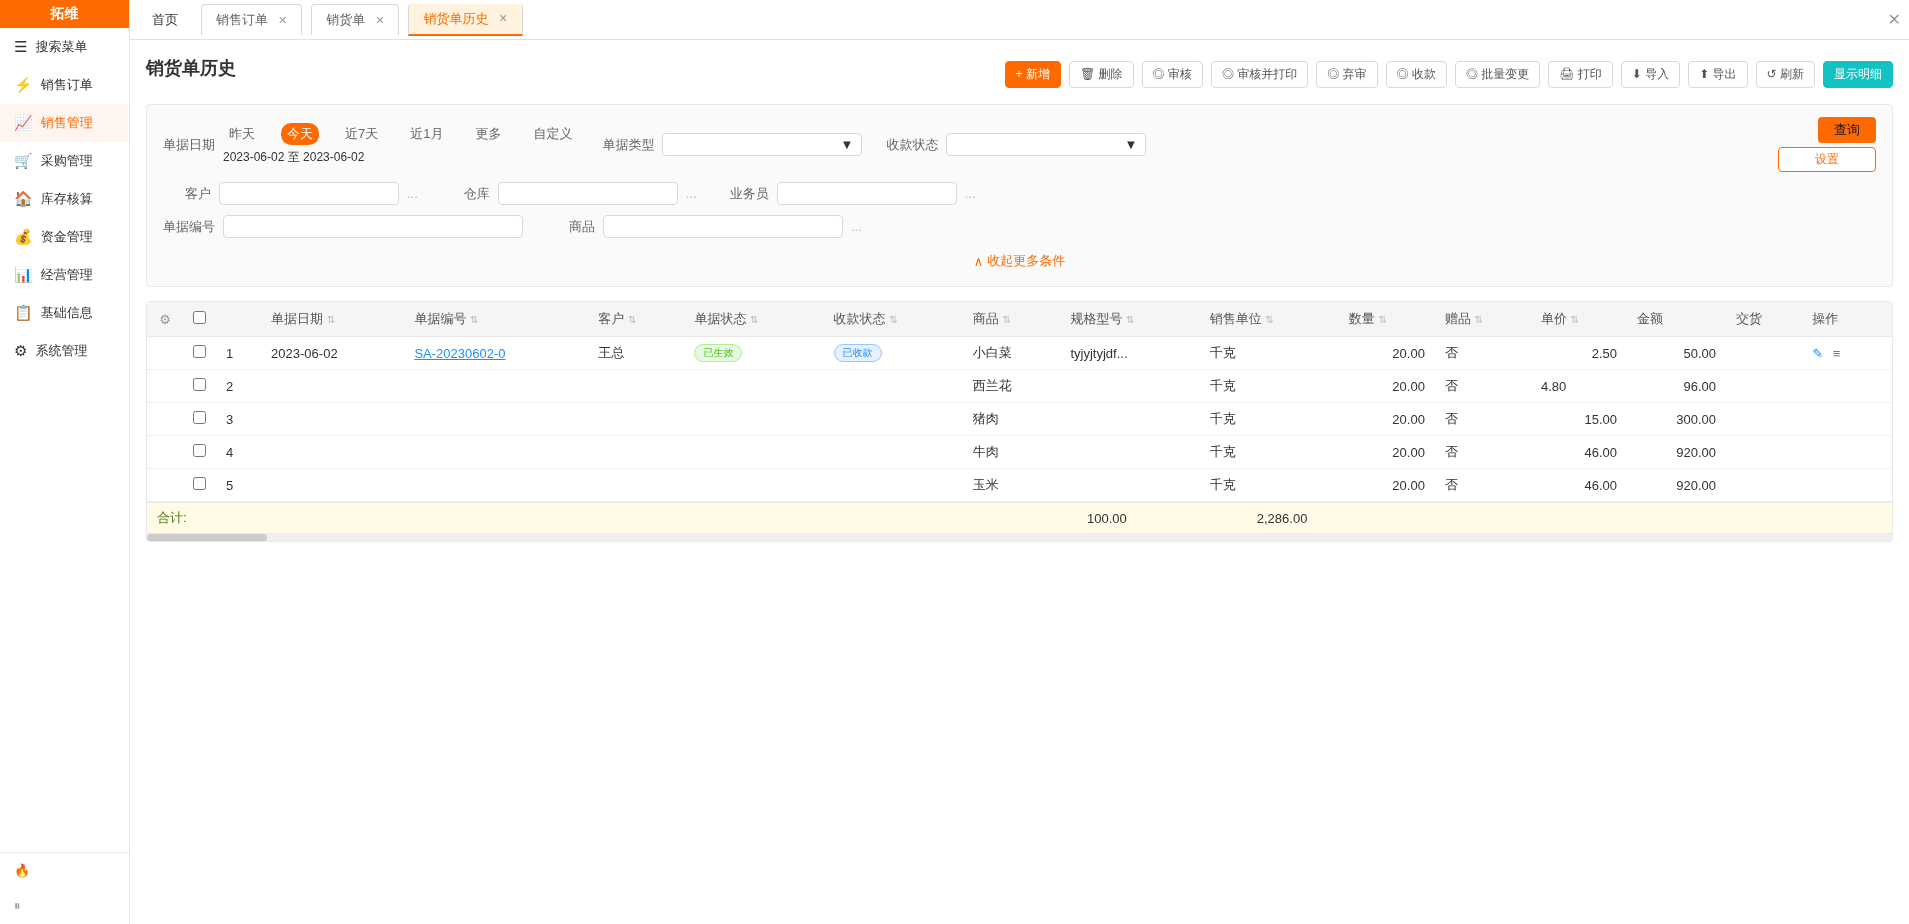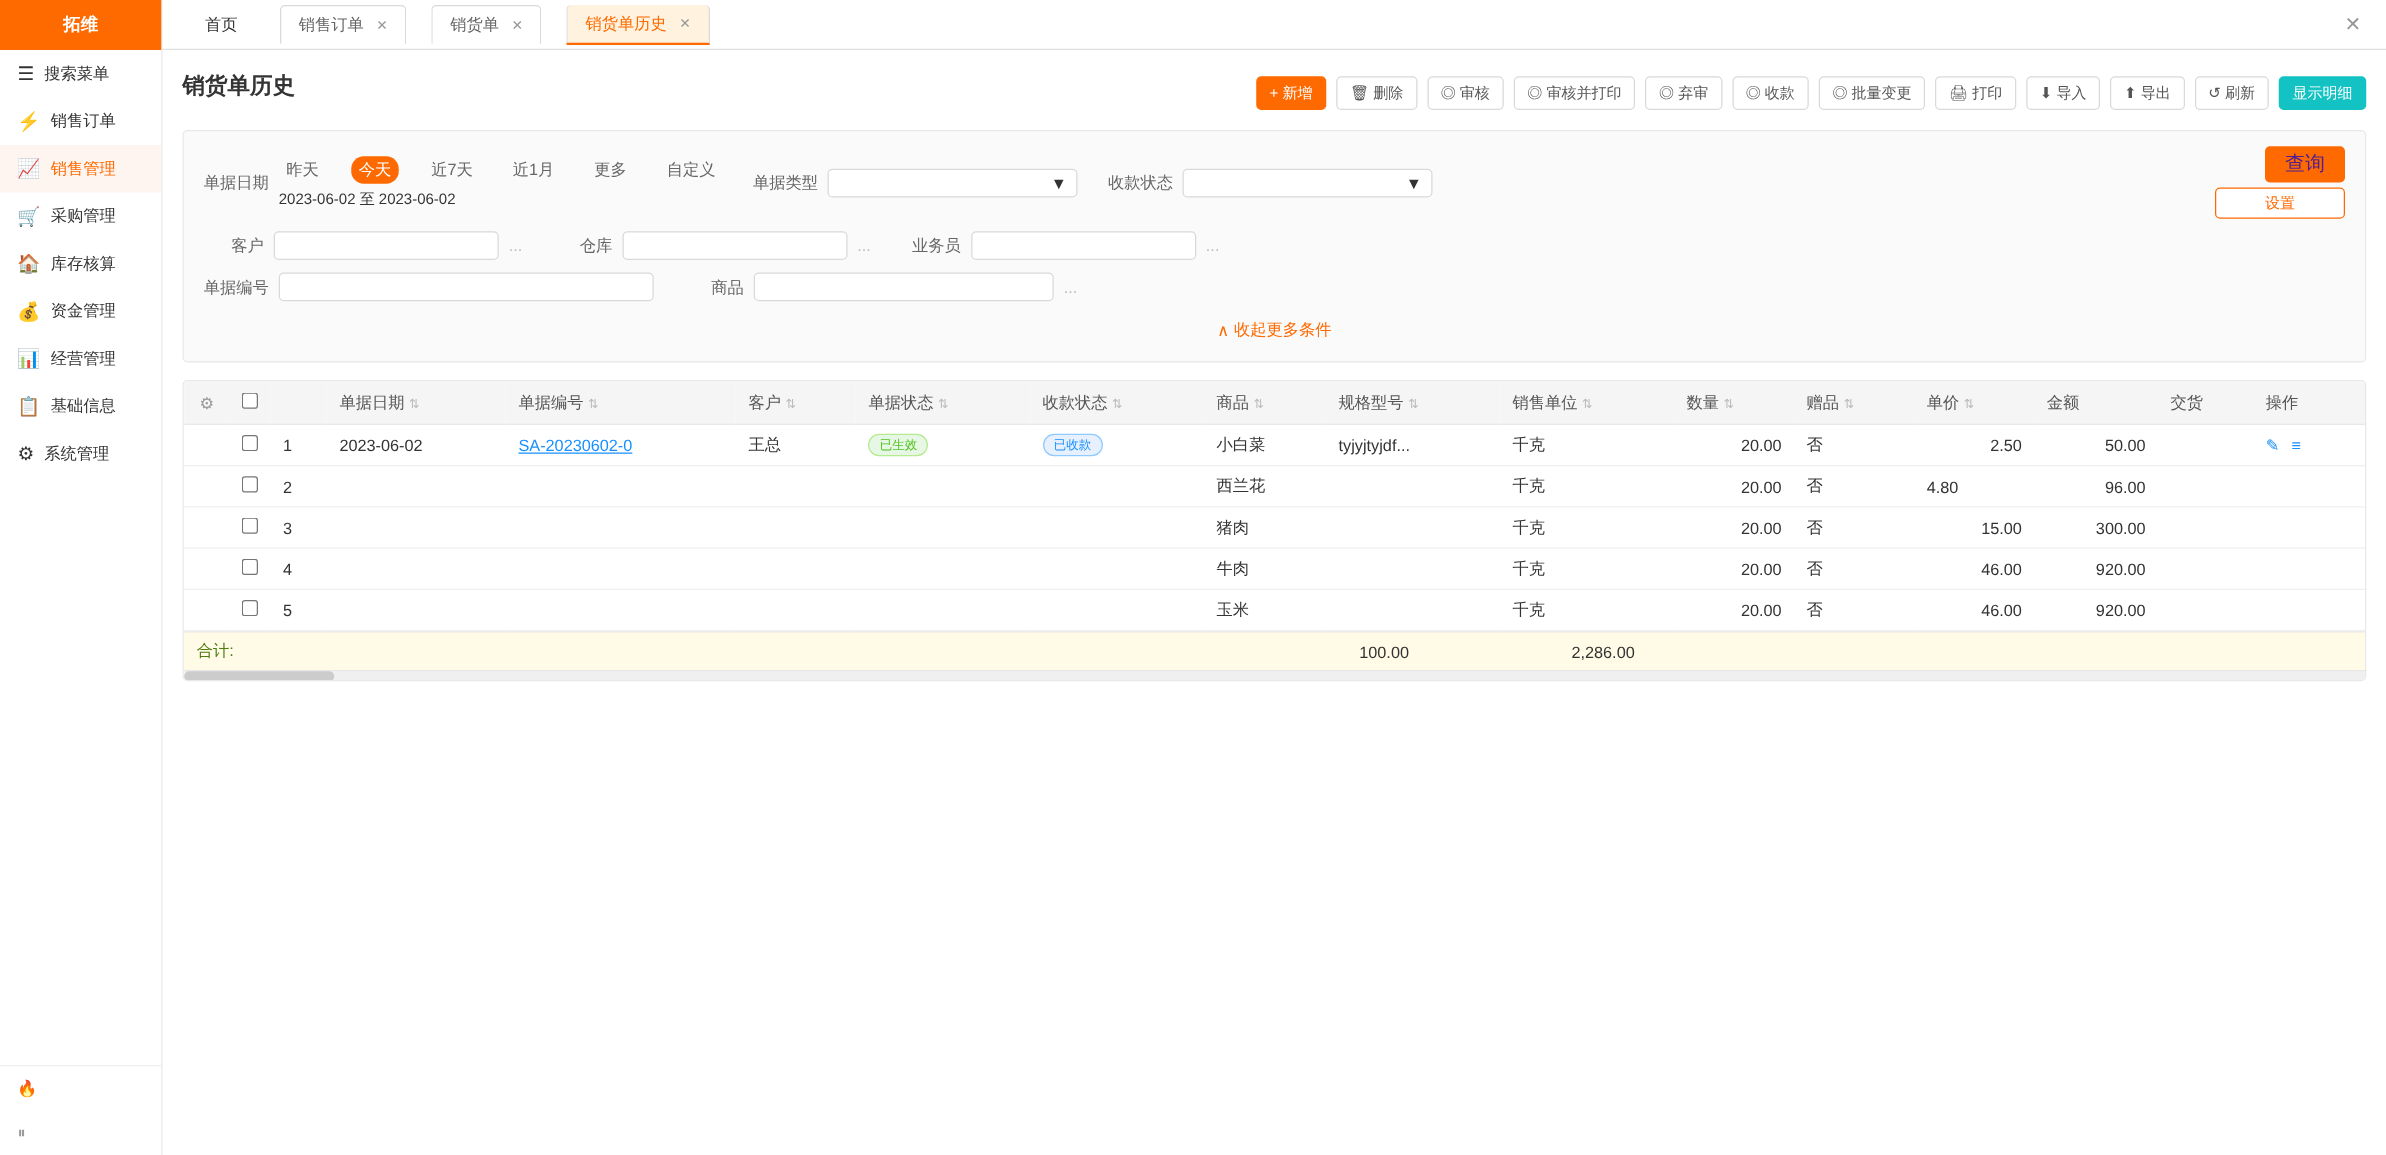--- a/index.html
+++ b/index.html
@@ -1,31 +1,31 @@
 <!DOCTYPE html>
 <html><head>
   <meta charset="utf-8">
   <style>
     * { box-sizing: border-box; margin: 0; padding: 0; font-family: 'Microsoft YaHei', Arial, sans-serif; font-size: 13px; }
     body { display: flex; height: 924px; overflow: hidden; background: #f5f5f5; }
 
     
     .sidebar { width: 130px; background: #fff; border-right: 1px solid #e8e8e8; display: flex; flex-direction: column; flex-shrink: 0; }
-    .sidebar-logo { height: 40px; background: #ff6a00; display: flex; align-items: center; justify-content: center; color: #fff; font-size: 14px; font-weight: bold; }
+    .sidebar-logo { height: 28px; background: #ff6a00; display: flex; align-items: center; justify-content: center; color: #fff; font-size: 14px; font-weight: bold; }
     .sidebar-item { display: flex; align-items: center; padding: 10px 14px; cursor: pointer; color: #333; gap: 8px; }
     .sidebar-item .icon { font-size: 15px; }
     .sidebar-item.active { color: #ff6a00; background: #fff5f0; }
     .sidebar-bottom { margin-top: auto; border-top: 1px solid #eee; }
     .sidebar-bottom .sidebar-item { color: #999; }
 
     
     .main { flex: 1; display: flex; flex-direction: column; overflow: hidden; }
 
     
-    .tabs-bar { background: #fff; border-bottom: 1px solid #e0e0e0; display: flex; align-items: center; height: 40px; padding: 0 20px; gap: 20px; }
+    .tabs-bar { background: #fff; border-bottom: 1px solid #e0e0e0; display: flex; align-items: center; height: 40px; padding: 0 8px; gap: 9px; }
     .tab { padding: 6px 14px; cursor: pointer; color: #666; border-radius: 4px 4px 0 0; display: flex; align-items: center; gap: 6px; font-size: 13px; }
     .tab.home { color: #333; }
     .tab.tab-close { background: #fff; border: 1px solid #d9d9d9; border-bottom: none; }
     .tab .close-btn { font-size: 11px; color: #999; margin-left: 4px; cursor: pointer; }
     .tab.active-orange { background: #fff3e0; color: #ff6a00; border-bottom: 2px solid #ff6a00; border-top: none; }
     .tabs-right { margin-left: auto; color: #999; font-size: 16px; cursor: pointer; }
 
     
     .page-content { flex: 1; overflow: auto; background: #fff; padding: 16px; }
 
@@ -72,21 +72,21 @@
     .footer-qty { color: #333; font-weight: 500; margin-left: 870px; }
     .footer-amount { color: #333; font-weight: 500; margin-left: 130px; }
 
     
     .pagination { display: flex; align-items: center; justify-content: flex-end; padding: 10px 16px; gap: 8px; font-size: 12px; color: #555; border-top: 1px solid #e8e8e8; background: #fff; }
     .page-btn { padding: 2px 7px; border: 1px solid #d9d9d9; border-radius: 3px; cursor: pointer; background: #fff; }
     .page-input { width: 40px; border: 1px solid #d9d9d9; border-radius: 3px; text-align: center; padding: 2px 4px; }
     .page-select { border: 1px solid #d9d9d9; border-radius: 3px; padding: 2px 4px; }
 
     .settings-btn { background: #fff; border: 1px solid #ff6a00; color: #ff6a00; padding: 3px 10px; border-radius: 4px; cursor: pointer; font-size: 12px; }
-    .query-btn { background: #ff6a00; border: none; color: #4c1d95; padding: 4px 16px; border-radius: 4px; cursor: pointer; font-size: 16px; margin-left: 40px; }
+    .query-btn { background: #ff6a00; border: none; color: #0f172a; padding: 4px 16px; border-radius: 4px; cursor: pointer; font-size: 13px; margin-left: 40px; }
 
     .th-settings { width: 36px; text-align: center; }
     .settings-gear { color: #999; cursor: pointer; }
     .col-checkbox { width: 30px; text-align: center; }
     
     .scroll-bar-area { height: 8px; background: #f0f0f0; border-top: 1px solid #e8e8e8; }
     .scroll-bar-inner { width: 120px; height: 8px; background: #ccc; border-radius: 4px; margin-left: 0; }
   </style>
 </head>
 <body>

